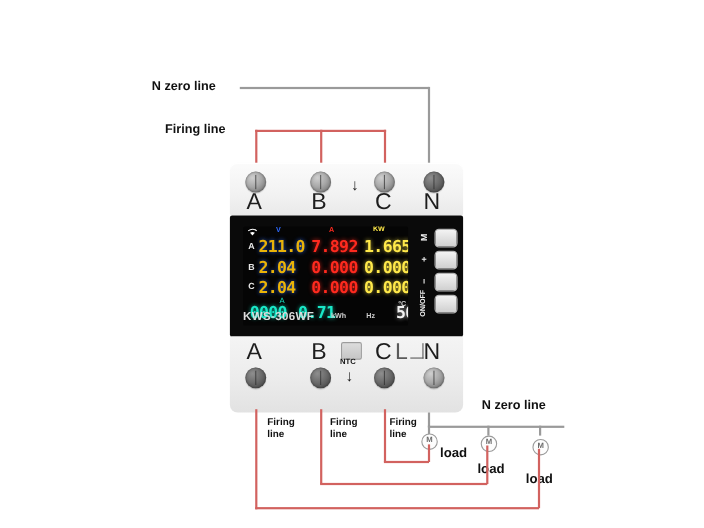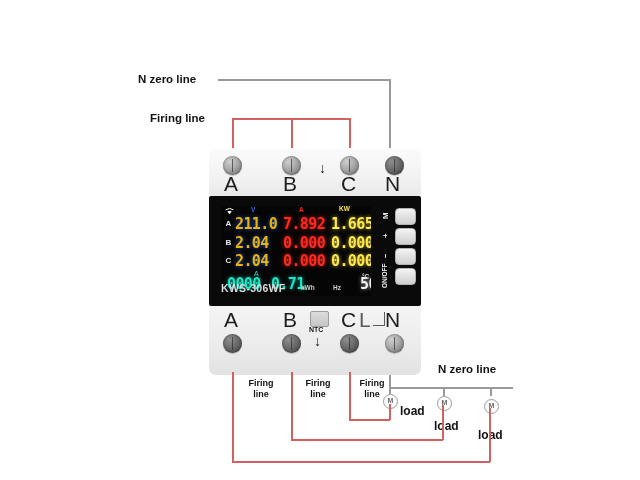--- a/index.html
+++ b/index.html
@@ -22,21 +22,21 @@
   
   .wire{position:absolute;background:#d2625f;}
   .wire.h{height:2px;}
   .wire.v{width:2px;}
   .wire-n{position:absolute;background:#9a9a9a;}
   .wire-n.h{height:1.5px;}
   .wire-n.v{width:1.5px;}
 
   
   .lbl{position:absolute;font-size:11.5px;font-weight:bold;color:#111;white-space:nowrap;}
-  .lbl-sm{position:absolute;font-size:9px;font-weight:bold;color:#111;line-height:11px;text-align:center;}
+  .lbl-sm{position:absolute;font-size:9px;font-weight:bold;color:#111;line-height:11px;text-align:left;}
   .lbl-load{position:absolute;font-size:12px;font-weight:bold;color:#111;}
 
   
   .device{
     position:absolute;left:209px;top:148px;width:212px;height:227px;
   }
   .dev-top{
     position:absolute;left:0;top:0;width:212px;height:48px;
     background:linear-gradient(180deg,#fbfbfb 0%,#f2f2f2 60%,#e9e9e9 100%);
     border-radius:7px 7px 2px 2px;

